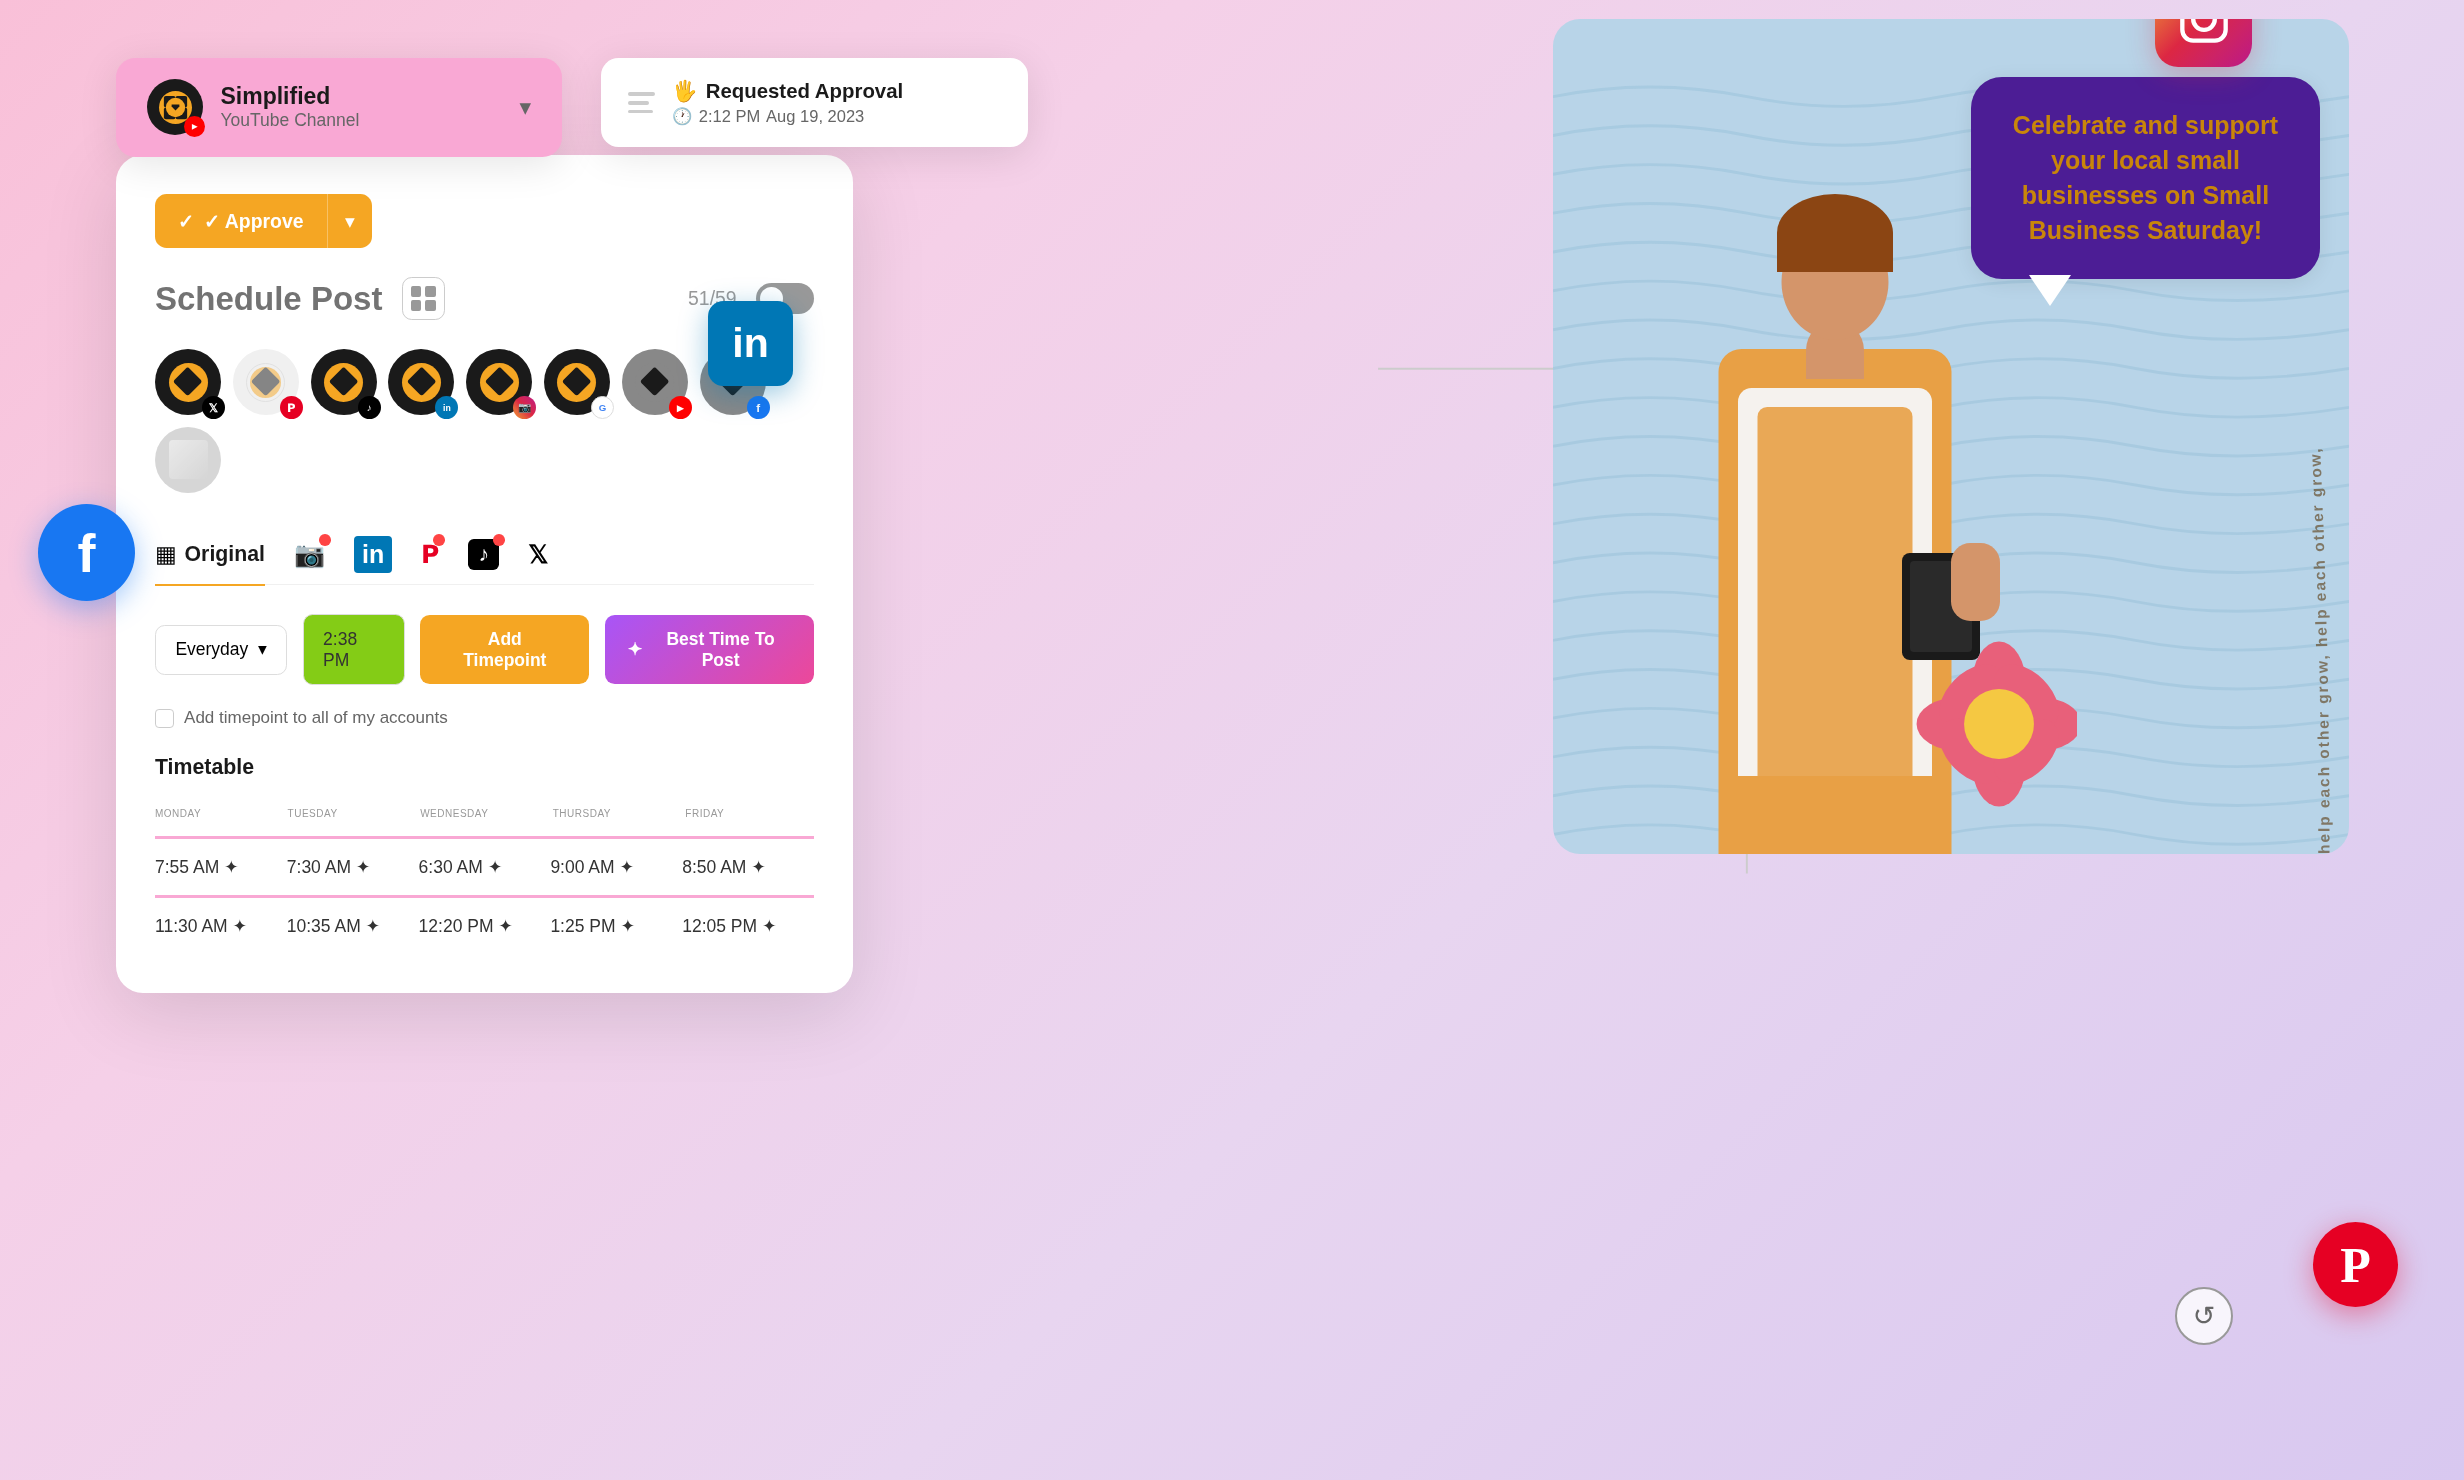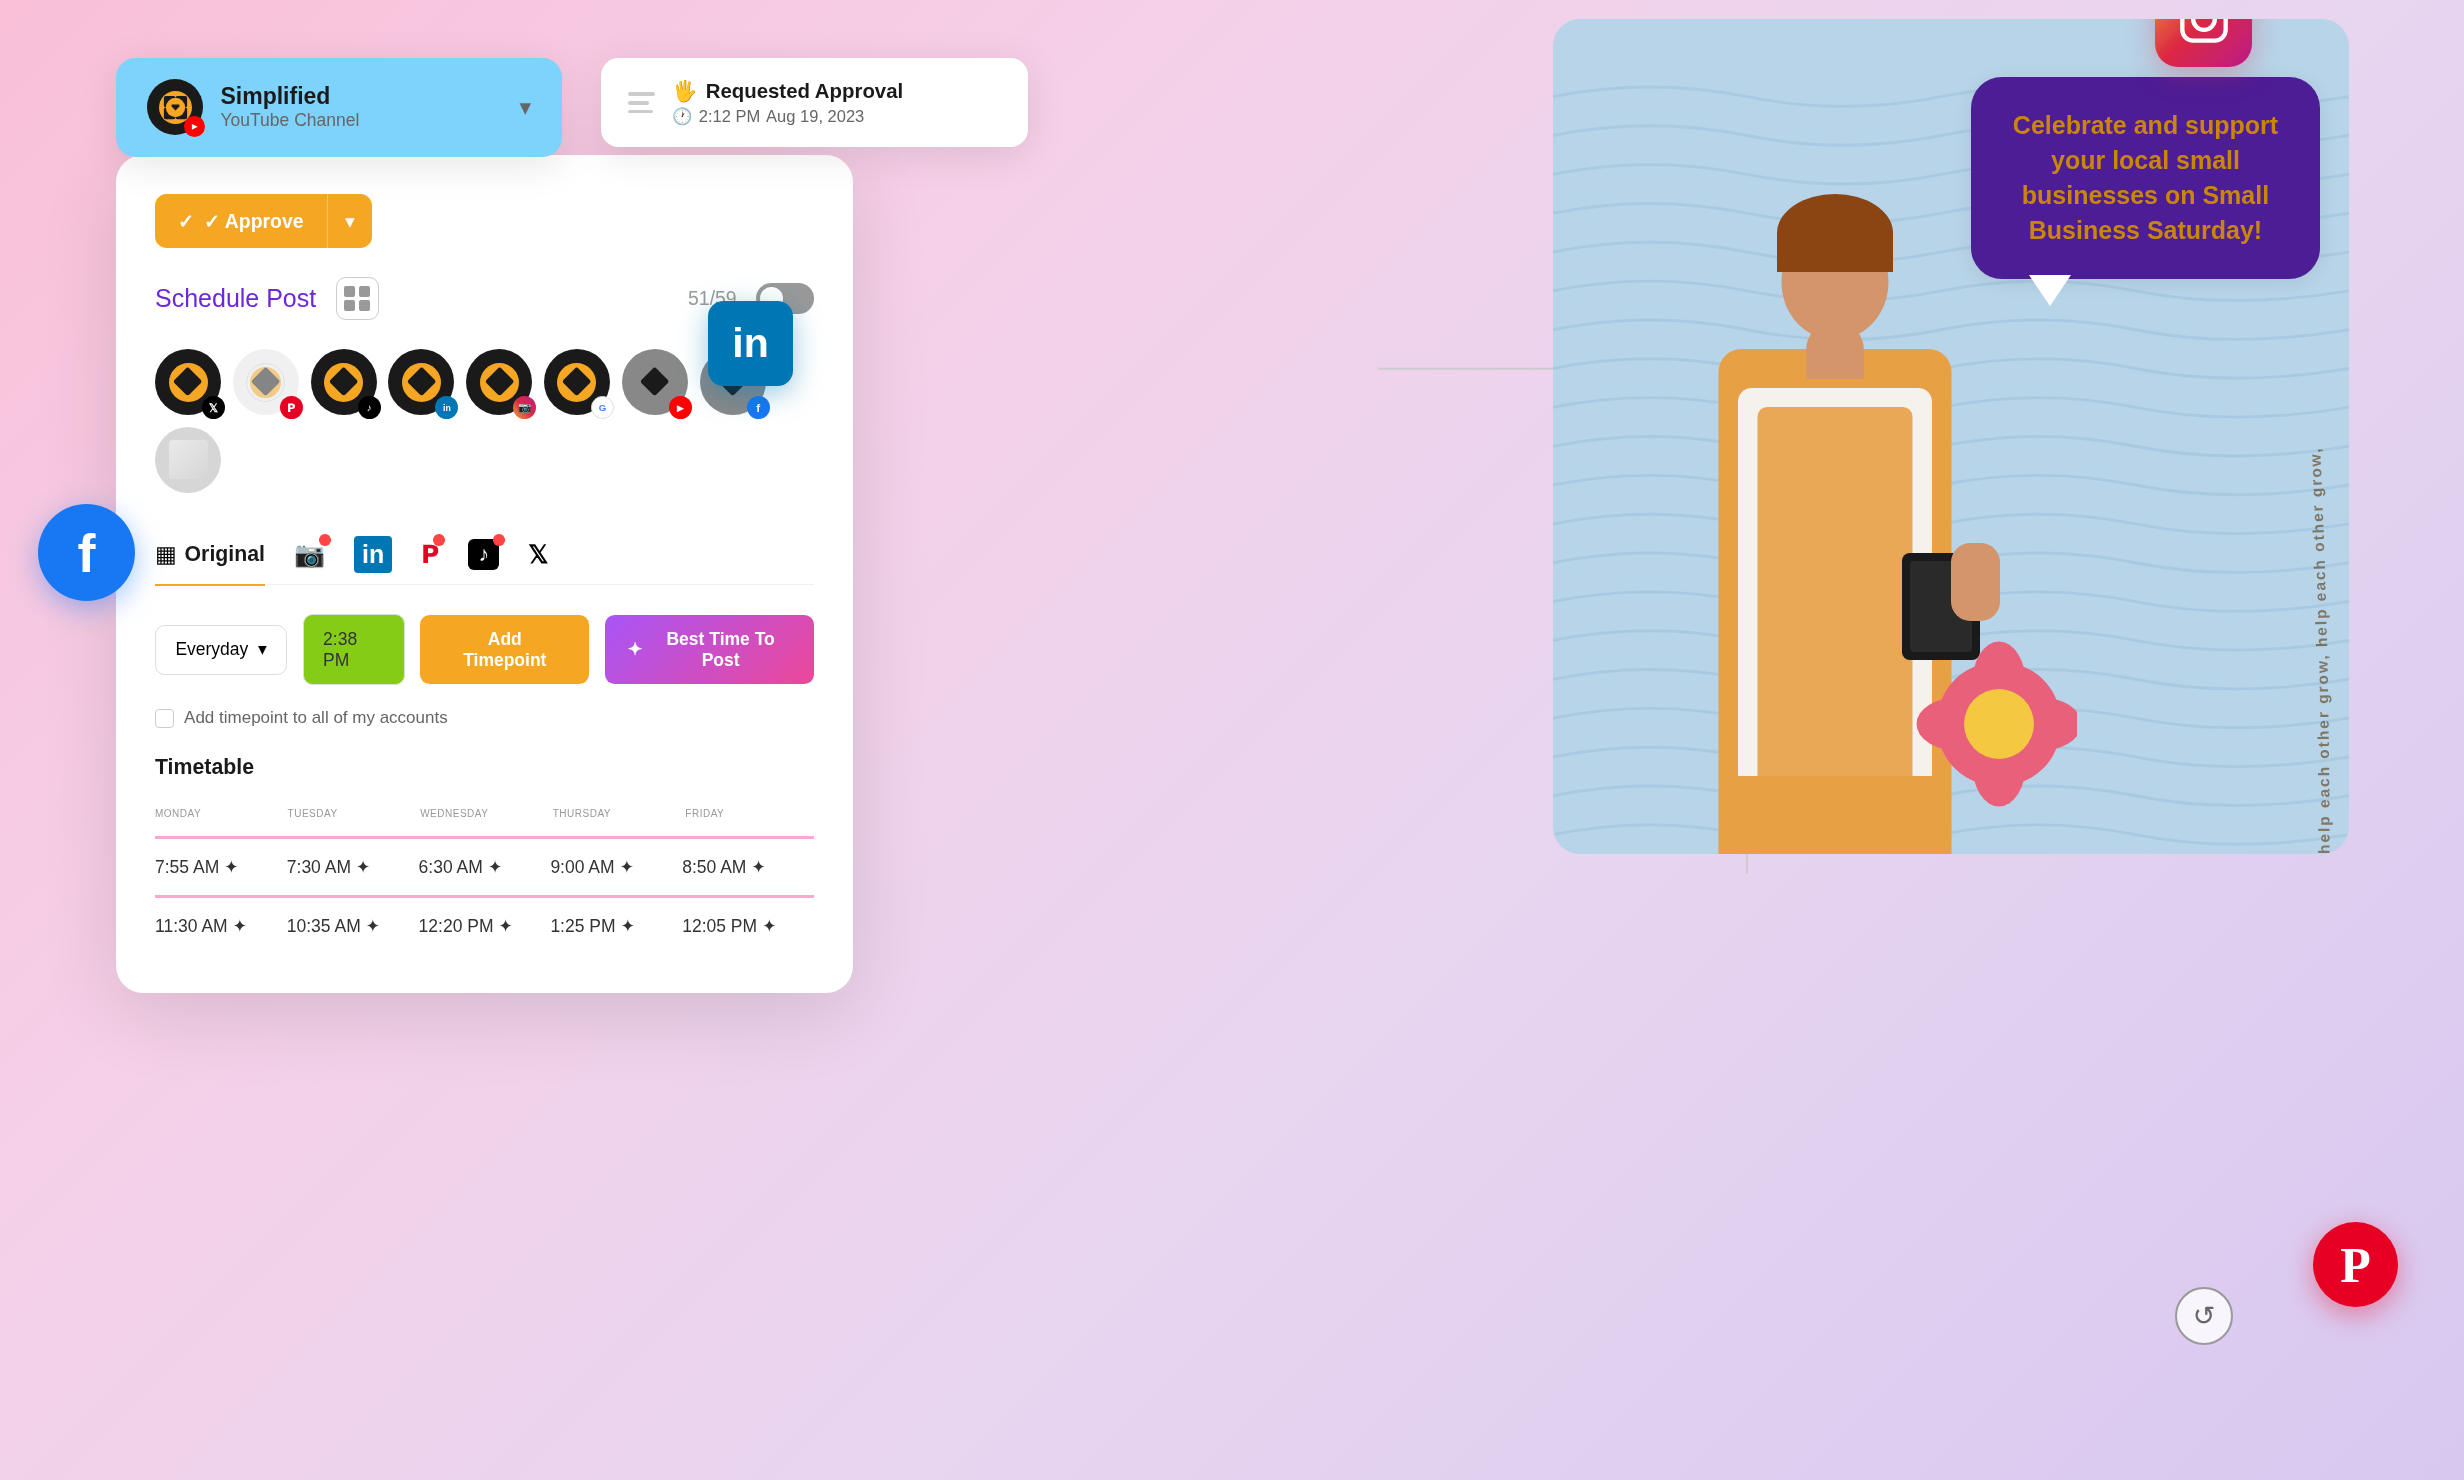--- a/index.html
+++ b/index.html
@@ -31,21 +31,21 @@
       box-shadow: 0 19.4px 78px rgba(0,0,0,0.12);
       padding: 39px;
       z-index: 10;
     }
 
     
     .channel-selector {
       position: absolute;
       left: 0;
       top: 0;
-      background: #7dd3fc;
+      background: #f9a8d4;
       border-radius: 19.4px;
       box-shadow: 0 7.8px 39px rgba(0,0,0,0.10);
       padding: 21.3px 31px;
       display: flex;
       align-items: center;
       gap: 17.5px;
       width: 446px;
       z-index: 20;
     }
 
@@ -155,23 +155,23 @@
 
     
     .schedule-header {
       display: flex;
       align-items: center;
       gap: 19.4px;
       margin-bottom: 29px;
     }
 
     .schedule-title {
-      font-size: 25px;
-      font-weight: 400;
-      color: #6d28d9;
+      font-size: 33px;
+      font-weight: 700;
+      color: #737373;
     }
 
     .grid-icon {
       width: 43px;
       height: 43px;
       border: 1.9px solid #ccc;
       border-radius: 9.7px;
       display: grid;
       grid-template-columns: 1fr 1fr;
       gap: 3.9px;

